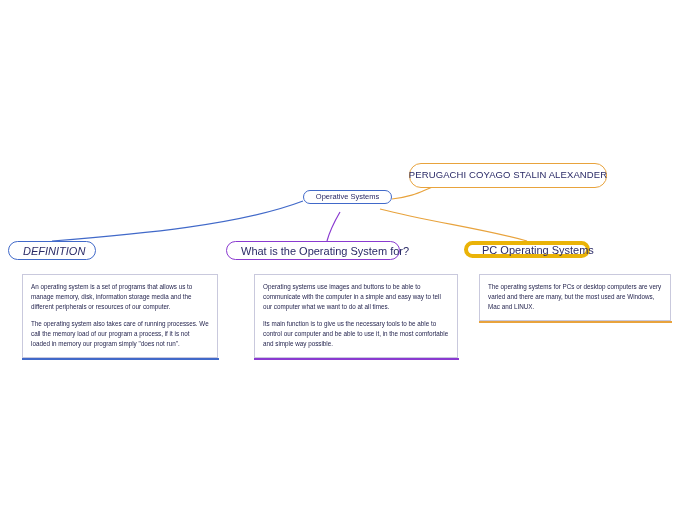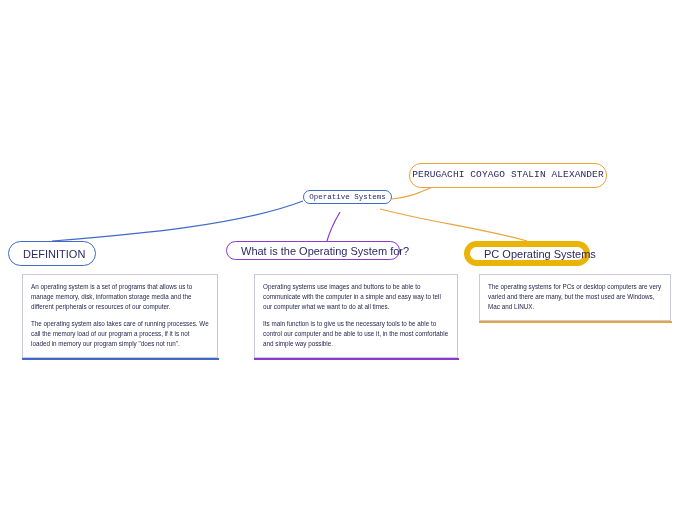--- a/index.html
+++ b/index.html
@@ -31,21 +31,20 @@
     position: absolute;
     box-sizing: border-box;
     border-radius: 14px;
     background: #ffffff;
     display: flex;
     align-items: center;
     justify-content: center;
     text-align: center;
     line-height: 1.15;
     white-space: nowrap;
-    font-family: Liberation Mono, monospace;
   }
 
   
   #node-center {
     left: 303px;
     top: 190px;
     width: 89px;
     height: 14px;
     border: 1px solid #4169c9;
     border-radius: 11px;
@@ -76,36 +75,37 @@
     align-items: center;
     padding: 0 14px;
     font-size: 11px;
     color: #2a2a66;
     white-space: nowrap;
   }
   #head-definition {
     left: 8px;
     top: 241px;
     width: 88px;
-    height: 25px;
+    height: 19px;
     border: 1px solid #4169c9;
+    font-style: italic;
   }
   #head-whatfor {
     left: 226px;
     top: 241px;
     width: 174px;
     height: 19px;
     border: 1px solid #8a3ad0;
   }
   #head-pc {
     left: 464px;
     top: 241px;
     width: 126px;
-    height: 25px;
-    border: 6px solid #eab308;
+    height: 17px;
+    border: 4px solid #eab308;
   }
 
   
   .body-box {
     position: absolute;
     box-sizing: border-box;
     background: #ffffff;
     border: 1px solid #c9c9dd;
     padding: 7px 8px 6px 8px;
     font-size: 6.3px;

